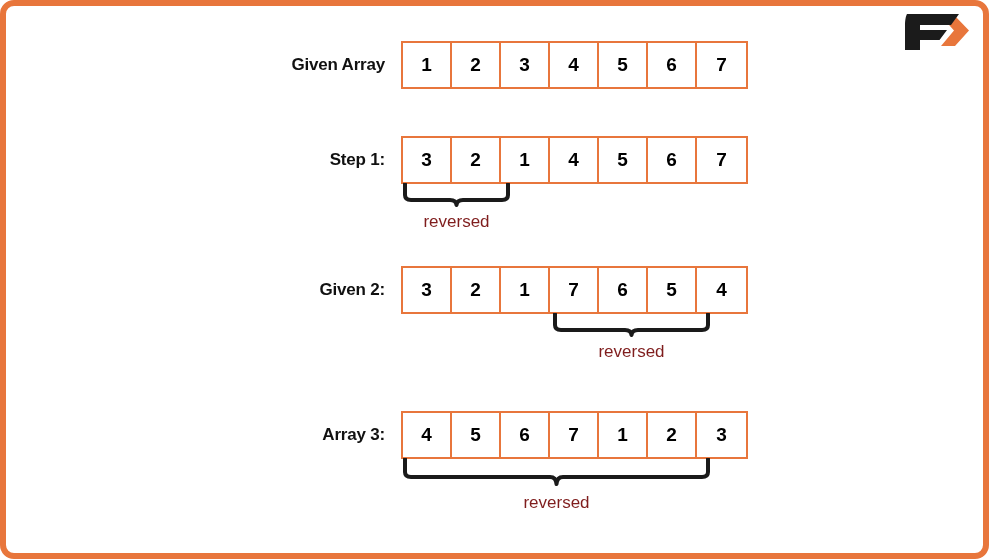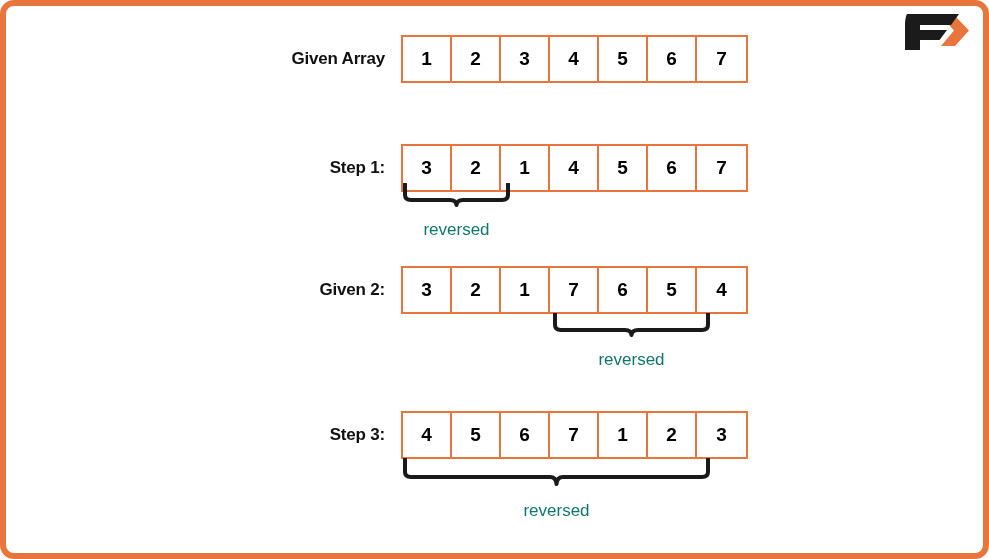--- a/index.html
+++ b/index.html
@@ -78,57 +78,57 @@
   }
   
   .brace-group {
     position: absolute;
   }
   .brace-svg {
     display: block;
   }
   .brace-label {
     font-size: 17px;
-    color: #0f766e;
+    color: #7f1d1d;
     text-align: center;
-    margin-top: 11px;
+    margin-top: 3px;
     white-space: nowrap;
     font-weight: normal;
   }
 </style>
 </head>
 <body>
 
 <div id="canvas">
 
   <div id="frame"></div>
 
   <div id="logo">
     <svg viewBox="0 0 86 42" width="86" height="42">
 
       <path d="M52 6 L66 6 L80 20.5 L66 36 L52 36 L65 20.5 Z" fill="#E8763C"></path>
 
       <path d="M18 4 L70 4 L62 15 L31 15 L31 20 L58 20 L50.5 30 L31 30 L31 40 L16 40 L16 16 C16 9 17 6 18 4 Z" fill="#1b1b1b"></path>
     </svg>
   </div>
 
-  <div class="row" style="left:255px; top:35px;">
+  <div class="row" style="left:255px; top:41px;">
     <div class="row-label">Given Array</div>
     <div class="array">
       <div class="cell">1</div>
       <div class="cell">2</div>
       <div class="cell">3</div>
       <div class="cell">4</div>
       <div class="cell">5</div>
       <div class="cell">6</div>
       <div class="cell">7</div>
     </div>
   </div>
 
-  <div class="row" style="left:255px; top:144px;">
+  <div class="row" style="left:255px; top:136px;">
     <div class="row-label">Step 1:</div>
     <div class="array">
       <div class="cell">3</div>
       <div class="cell">2</div>
       <div class="cell">1</div>
       <div class="cell">4</div>
       <div class="cell">5</div>
       <div class="cell">6</div>
       <div class="cell">7</div>
     </div>
@@ -155,21 +155,21 @@
   </div>
 
   <div class="brace-group" style="left:551px; top:313px; width:161px;">
     <svg class="brace-svg" width="161" height="26" viewBox="0 0 161 26">
       <path d="M4 1 L4 12 Q4 17 10 17 L74 17 Q80 17 80.5 22 Q81 17 87 17 L151 17 Q157 17 157 12 L157 1" fill="none" stroke="#1a1a1a" stroke-width="4" stroke-linecap="round" stroke-linejoin="round"></path>
     </svg>
     <div class="brace-label">reversed</div>
   </div>
 
   <div class="row" style="left:255px; top:411px;">
-    <div class="row-label">Step 3:</div>
+    <div class="row-label">Array 3:</div>
     <div class="array">
       <div class="cell">4</div>
       <div class="cell">5</div>
       <div class="cell">6</div>
       <div class="cell">7</div>
       <div class="cell">1</div>
       <div class="cell">2</div>
       <div class="cell">3</div>
     </div>
   </div>

